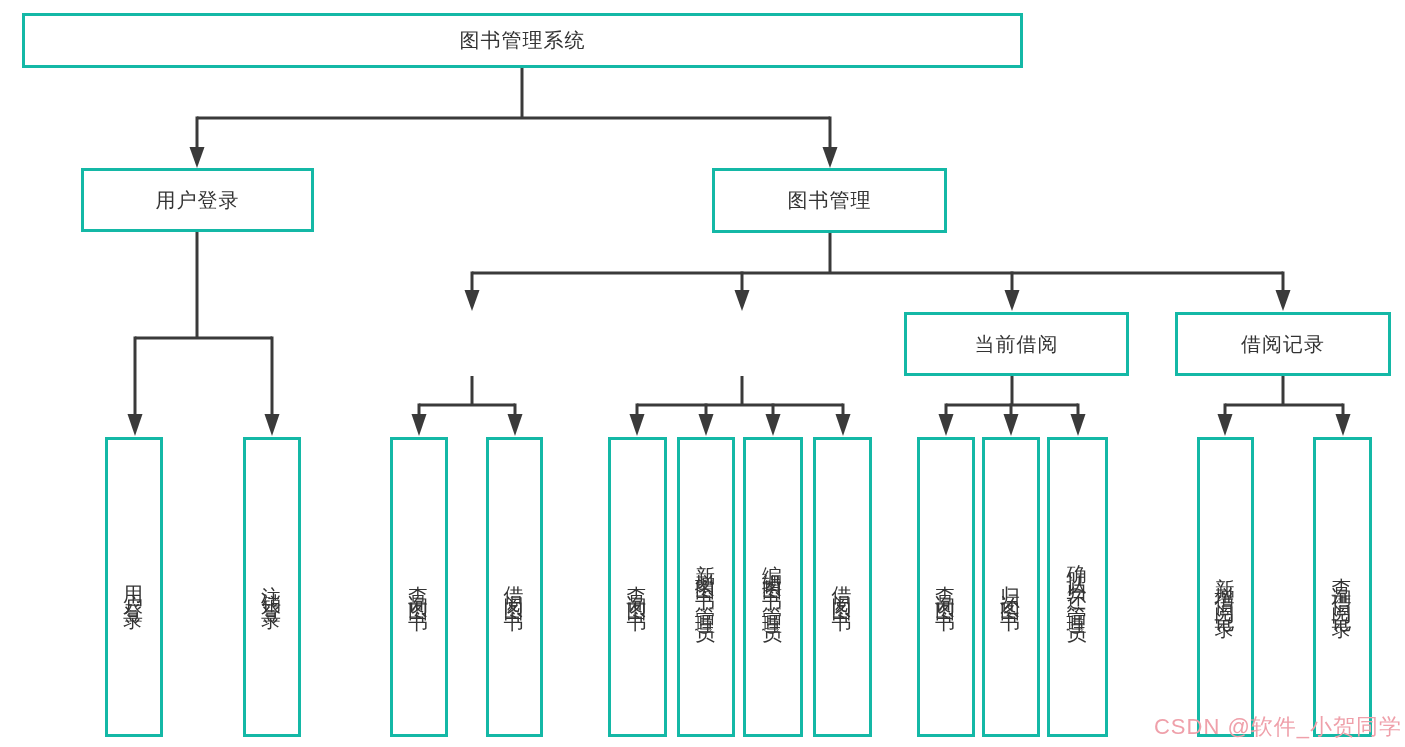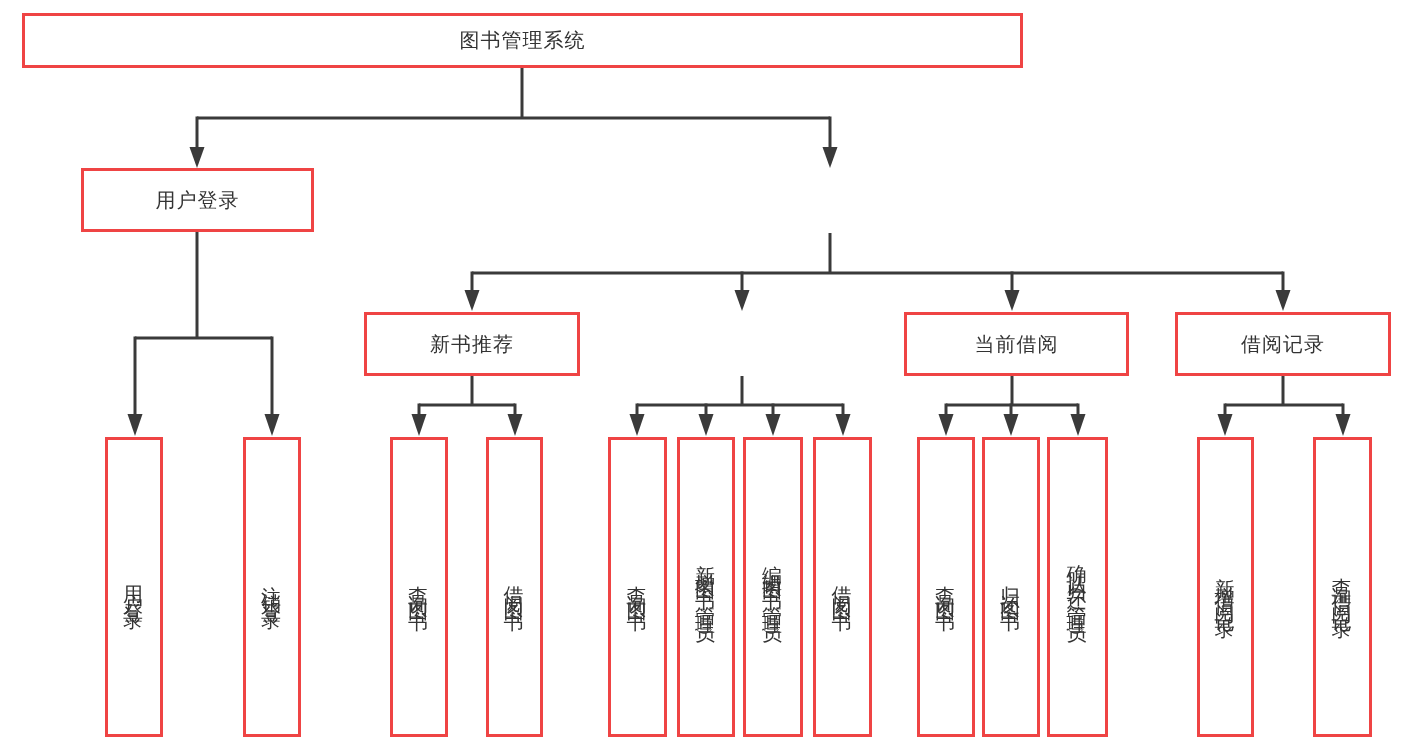--- a/index.html
+++ b/index.html
@@ -12,21 +12,21 @@
     overflow: hidden;
   }
   #connectors {
     position: absolute;
     left: 0; top: 0;
     width: 1405px; height: 747px;
   }
   .box {
     position: absolute;
     box-sizing: border-box;
-    border: 3px solid #ef4444;
+    border: 3px solid #14b8a6;
     background: #ffffff;
     display: flex;
     align-items: center;
     justify-content: center;
     color: #333333;
     font-size: 20px;
     letter-spacing: 1px;
     white-space: nowrap;
     z-index: 2;
   }
@@ -115,22 +115,22 @@
       <polygon points="1003.5,414 1018.5,414 1011,436"></polygon>
       <polygon points="1070.5,414 1085.5,414 1078,436"></polygon>
       <polygon points="1217.5,414 1232.5,414 1225,436"></polygon>
       <polygon points="1335.5,414 1350.5,414 1343,436"></polygon>
     </g>
   </svg>
 
   <div class="box" style="left:22px; top:13px; width:1001px; height:55px">图书管理系统</div>
 
   <div class="box" style="left:81px; top:168px; width:233px; height:64px">用户登录</div>
+  <div class="box" style="left:712px; top:168px; width:235px; height:65px">图书管理</div>
 
-  <div class="box" style="left:364px; top:312px; width:216px; height:64px">新书推荐</div>
   <div class="box" style="left:904px; top:312px; width:225px; height:64px">当前借阅</div>
   <div class="box" style="left:1175px; top:312px; width:216px; height:64px">借阅记录</div>
 
   <div class="box vbox" style="left:105px; top:437px; width:58px; height:300px">用户登录</div>
   <div class="box vbox" style="left:243px; top:437px; width:58px; height:300px">注销登录</div>
 
   <div class="box vbox" style="left:390px; top:437px; width:58px; height:300px">查询图书</div>
   <div class="box vbox" style="left:486px; top:437px; width:57px; height:300px">借阅图书</div>
 
   <div class="box vbox" style="left:608px; top:437px; width:59px; height:300px">查询图书</div>
@@ -138,13 +138,14 @@
   <div class="box vbox" style="left:743px; top:437px; width:60px; height:300px">编辑图书（管理员）</div>
   <div class="box vbox" style="left:813px; top:437px; width:59px; height:300px">借阅图书</div>
 
   <div class="box vbox" style="left:917px; top:437px; width:58px; height:300px">查询图书</div>
   <div class="box vbox" style="left:982px; top:437px; width:58px; height:300px">归还图书</div>
   <div class="box vbox" style="left:1047px; top:437px; width:61px; height:300px">确认归还（管理员）</div>
 
   <div class="box vbox" style="left:1197px; top:437px; width:57px; height:300px">新增借阅记录</div>
   <div class="box vbox" style="left:1313px; top:437px; width:59px; height:300px">查询借阅记录</div>
 
+  <div id="watermark">CSDN @软件_小贺同学</div>
 </div>
 
 </body></html>

